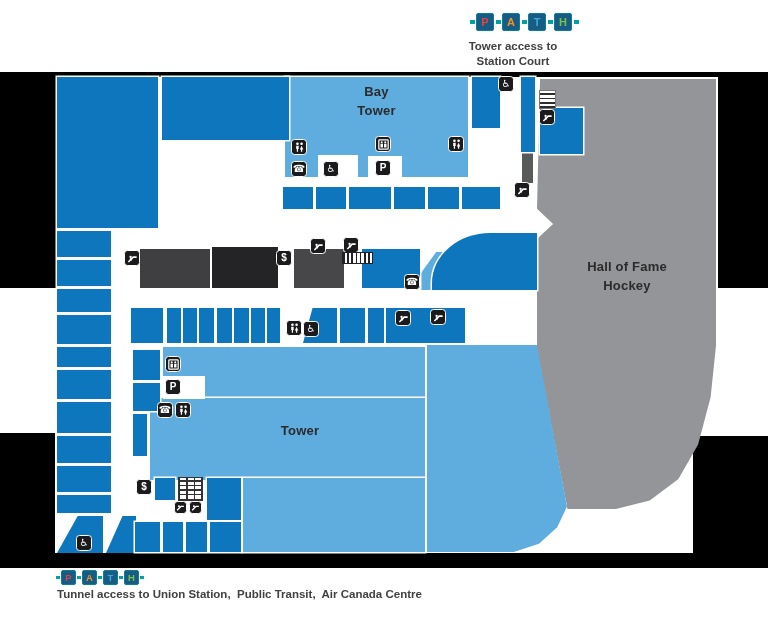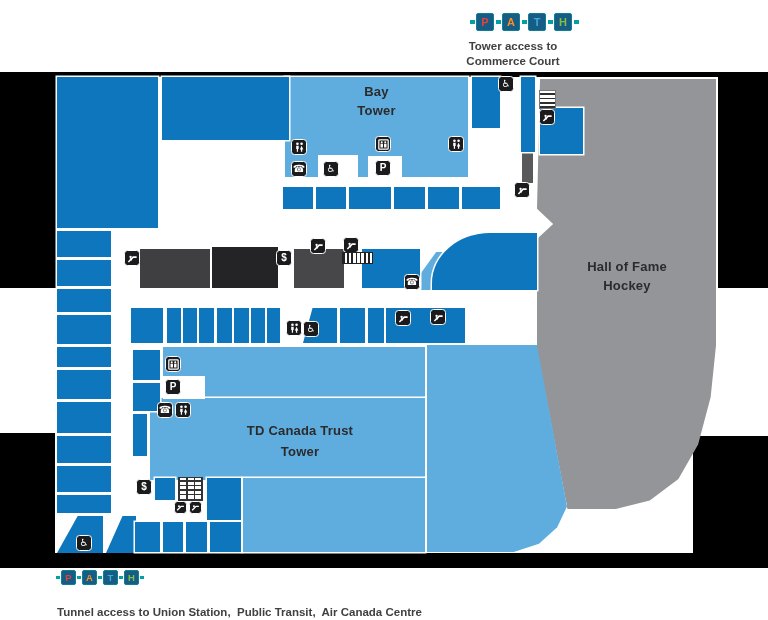--- a/index.html
+++ b/index.html
@@ -46,21 +46,21 @@
     <span class="dash" style="background: rgb(0, 160, 163);"></span>
     <span class="tile path-letter" style="color: rgb(246, 146, 30); background: rgb(23, 92, 133);">A</span>
     <span class="dash" style="background: rgb(0, 160, 163);"></span>
     <span class="tile path-letter" style="color: rgb(63, 169, 220); background: rgb(23, 92, 133);">T</span>
     <span class="dash" style="background: rgb(0, 160, 163);"></span>
     <span class="tile path-letter" style="color: rgb(124, 193, 66); background: rgb(23, 92, 133);">H</span>
     <span class="dash" style="background: rgb(0, 160, 163);"></span>
   </div>
   <div class="abs note" style="left:430px;top:39px;width:166px;text-align:center">
     <div>Tower access to</div>
-    <div>Commerce Court</div>
+    <div>Station Court</div>
   </div>
 
   <div class="blk" style="left:0;top:72px;width:768px;height:5px"></div>
   <div class="blk" style="left:0;top:77px;width:56px;height:211px"></div>
   <div class="blk" style="left:718px;top:77px;width:50px;height:211px"></div>
   <div class="blk" style="left:0;top:433px;width:55px;height:121px"></div>
   <div class="blk" style="left:693px;top:436px;width:75px;height:118px"></div>
   <div class="blk" style="left:0;top:553px;width:768px;height:15px"></div>
 
   <div class="gy" style="left:537px;top:79px;width:179px;height:430px;
@@ -290,30 +290,29 @@
 
   <div class="lbl" style="left:285px;top:82px;width:183px">
     <div>Bay</div>
     <div>Tower</div>
   </div>
   <div class="lbl" style="left:543px;top:257px;width:168px">
     <div>Hall of Fame</div>
     <div>Hockey</div>
   </div>
   <div class="lbl" style="left:180px;top:420px;width:240px;line-height:21px">
-    <div>TD Canada Trust</div>
     <div>Tower</div>
   </div>
 
   <div class="pathlogo small" style="left:55px;top:570px">
     <span class="dash" style="background: rgb(0, 160, 163);"></span>
     <span class="tile path-letter" style="color: rgb(232, 64, 58); background: rgb(23, 92, 133);">P</span>
     <span class="dash" style="background: rgb(0, 160, 163);"></span>
     <span class="tile path-letter" style="color: rgb(246, 146, 30); background: rgb(23, 92, 133);">A</span>
     <span class="dash" style="background: rgb(0, 160, 163);"></span>
     <span class="tile path-letter" style="color: rgb(63, 169, 220); background: rgb(23, 92, 133);">T</span>
     <span class="dash" style="background: rgb(0, 160, 163);"></span>
     <span class="tile path-letter" style="color: rgb(124, 193, 66); background: rgb(23, 92, 133);">H</span>
     <span class="dash" style="background: rgb(0, 160, 163);"></span>
   </div>
-  <div class="abs note" style="left:57px;top:605px;width:600px">Tunnel access to Union Station,&nbsp; Public Transit,&nbsp; Air Canada Centre</div>
+  <div class="abs note" style="left:57px;top:587px;width:600px">Tunnel access to Union Station,&nbsp; Public Transit,&nbsp; Air Canada Centre</div>
 
 </div>
 
 </body></html>

